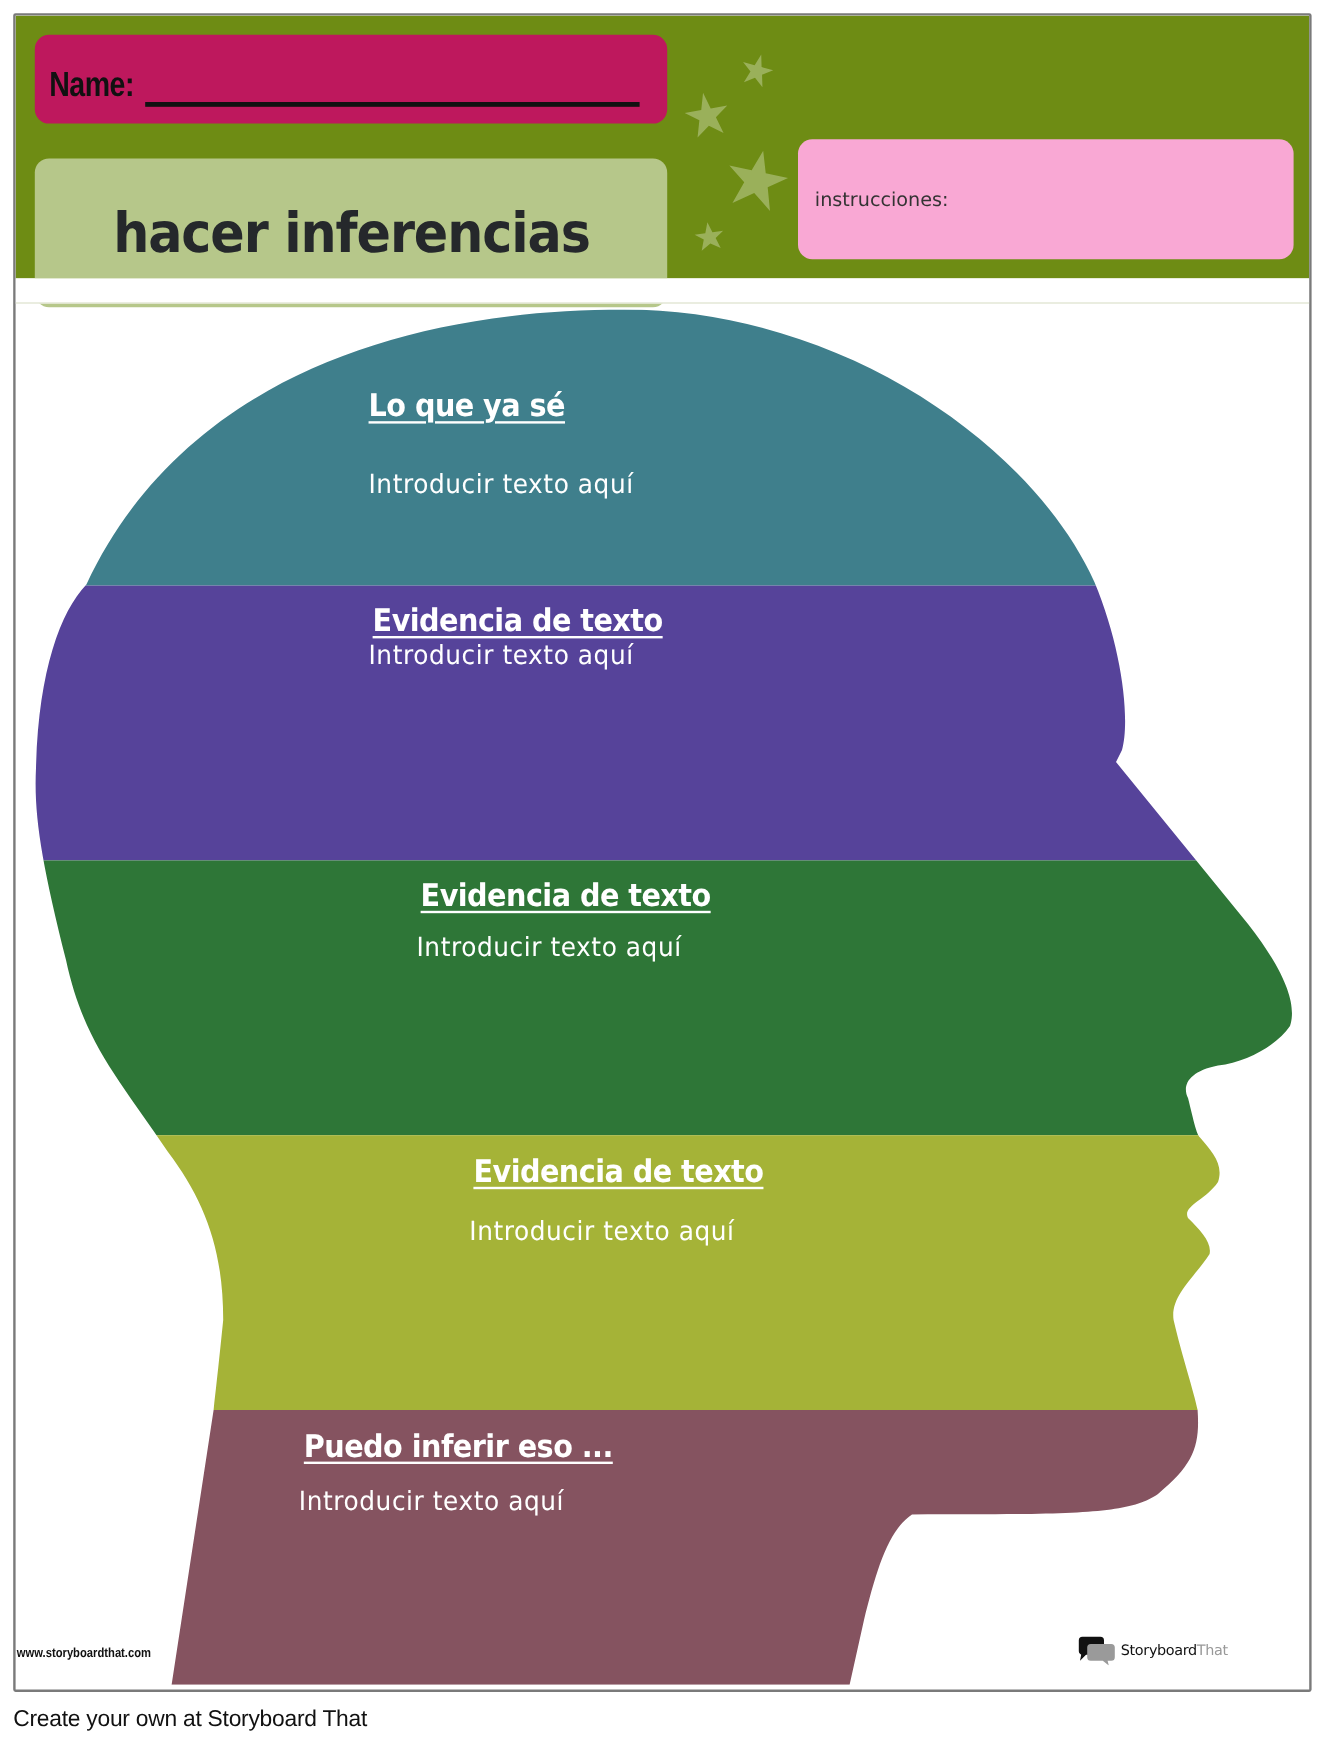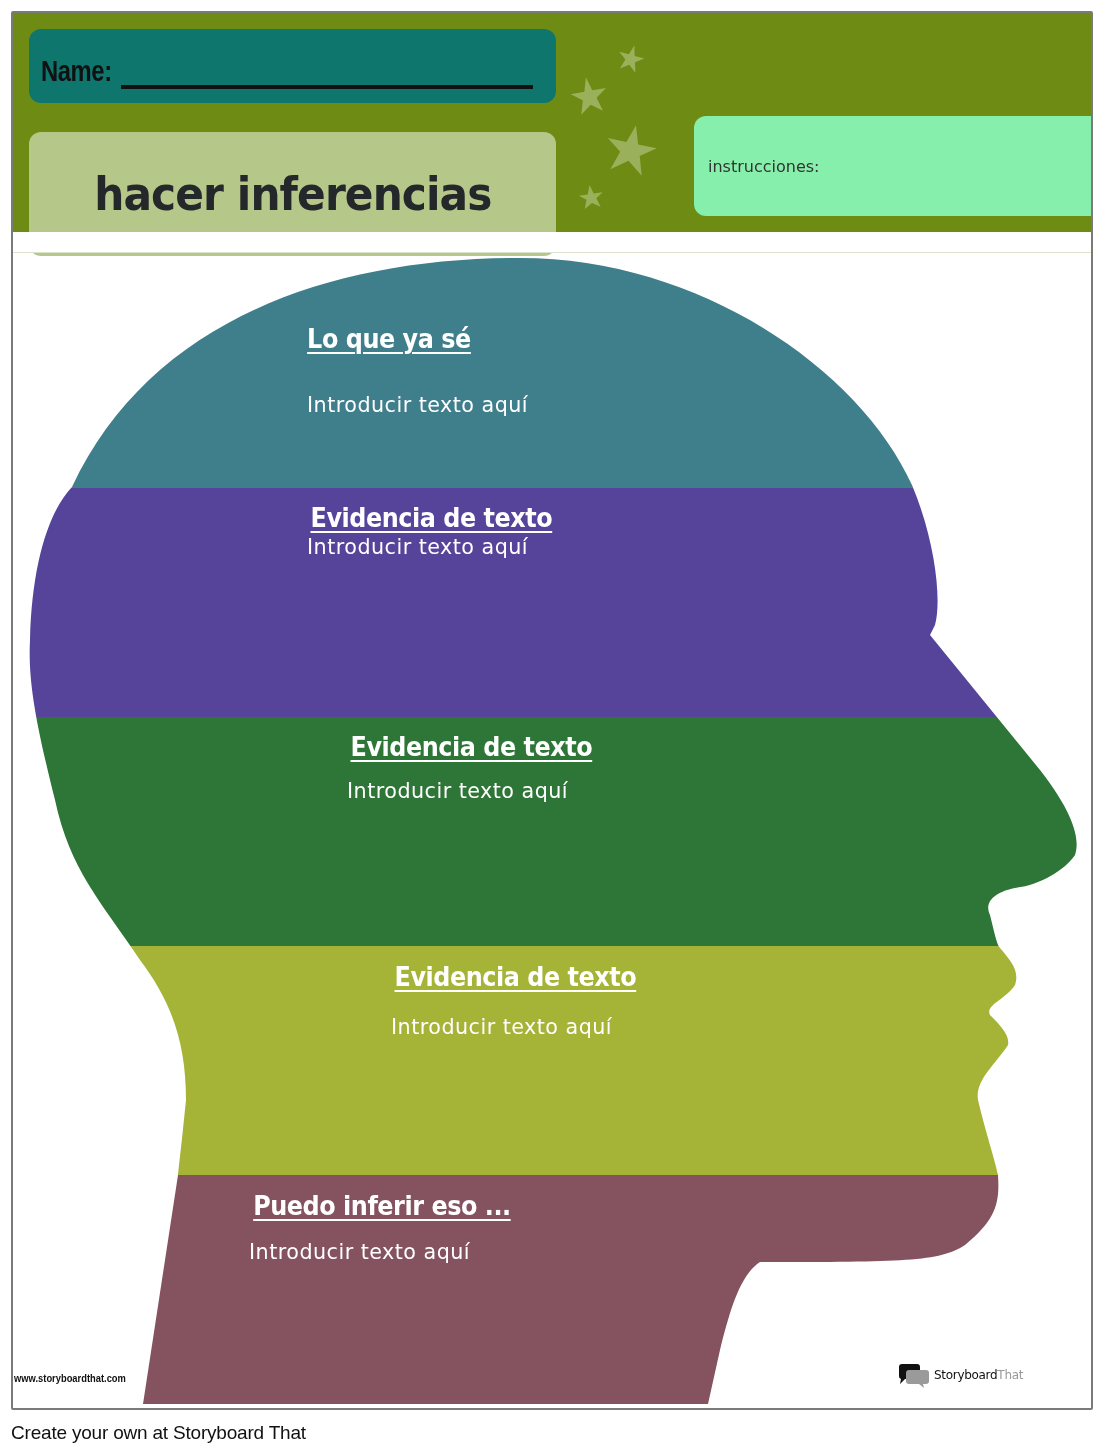--- a/index.html
+++ b/index.html
@@ -1,25 +1,25 @@
 <!DOCTYPE html>
 <html><head>
 <meta charset="utf-8">
 <style>
   html, body { margin: 0; padding: 0; background: #ffffff; }
   body { width: 1107px; height: 1450px; position: relative; overflow: hidden; font-family: "DejaVu Sans", sans-serif; }
   .frame { position: absolute; left: 11px; top: 11px; width: 1082px; height: 1399px; border: 2px solid #7a7a7a; border-radius: 2px; box-sizing: border-box; background: #fff; overflow: hidden; }
   .header { position: absolute; left: 0; top: 0; width: 100%; height: 219px; background: #6e8c14; }
   .header-strip { position: absolute; left: 0; top: 219px; width: 100%; height: 20px; background: #fff; border-bottom: 1px solid #dde2cc; }
-  .name-box { position: absolute; left: 16px; top: 16px; width: 527px; height: 74px; background: #0f766e; border-radius: 12px; }
+  .name-box { position: absolute; left: 16px; top: 16px; width: 527px; height: 74px; background: #be185d; border-radius: 12px; }
   .name-label { position: absolute; left: 12px; top: 26px; font-family: "Liberation Sans", sans-serif; font-weight: bold; font-size: 29px; color: #111; transform: scaleX(0.82); transform-origin: left; letter-spacing: -0.5px; }
   .name-line { position: absolute; left: 92px; top: 56px; width: 412px; height: 4px; background: #111; }
   .title-box { position: absolute; left: 16px; top: 119px; width: 527px; height: 124px; background: #b6c78a; border-radius: 12px; display: flex; align-items: center; justify-content: center; }
   .title-text { font-family: "DejaVu Sans", sans-serif; font-weight: bold; font-size: 46px; color: #25282b; letter-spacing: -1px; transform: scaleX(0.92); }
-  .instr-box { position: absolute; left: 652px; top: 103px; width: 413px; height: 100px; background: #86efac; border-radius: 12px; margin-left: 29px; }
+  .instr-box { position: absolute; left: 652px; top: 103px; width: 413px; height: 100px; background: #f9a8d4; border-radius: 12px; }
   .instr-label { position: absolute; left: 14px; top: 41px; font-size: 16px; color: #333; }
   .stars { position: absolute; left: 540px; top: 20px; width: 120px; height: 200px; }
   .head-svg { position: absolute; left: 0; top: 0; }
   .band-text { position: absolute; color: #fff; text-align: left; font-family: "DejaVu Sans", sans-serif; }
   .band-title { font-size: 26px; font-weight: bold; text-decoration: underline; text-underline-offset: 4px; text-decoration-thickness: 2px; letter-spacing: -0.5px; transform: scaleX(0.92); display: inline-block; }
   .band-body { font-size: 22px; letter-spacing: 0.5px; transform: scaleX(0.94); display: inline-block; }
   .watermark { position: absolute; left: 14px; top: 1372px; font-family: "Liberation Sans", sans-serif; font-weight: bold; font-size: 11px; color: #111; transform: scaleX(0.85); transform-origin: left; }
   .sbt-logo { position: absolute; left: 896px; top: 1362px; display: flex; align-items: center; gap: 4px; }
   .sbt-word { font-family: "DejaVu Sans", sans-serif; font-size: 12px; color: #111; letter-spacing: -0.3px; }
   .sbt-word .that { color: #999; }

